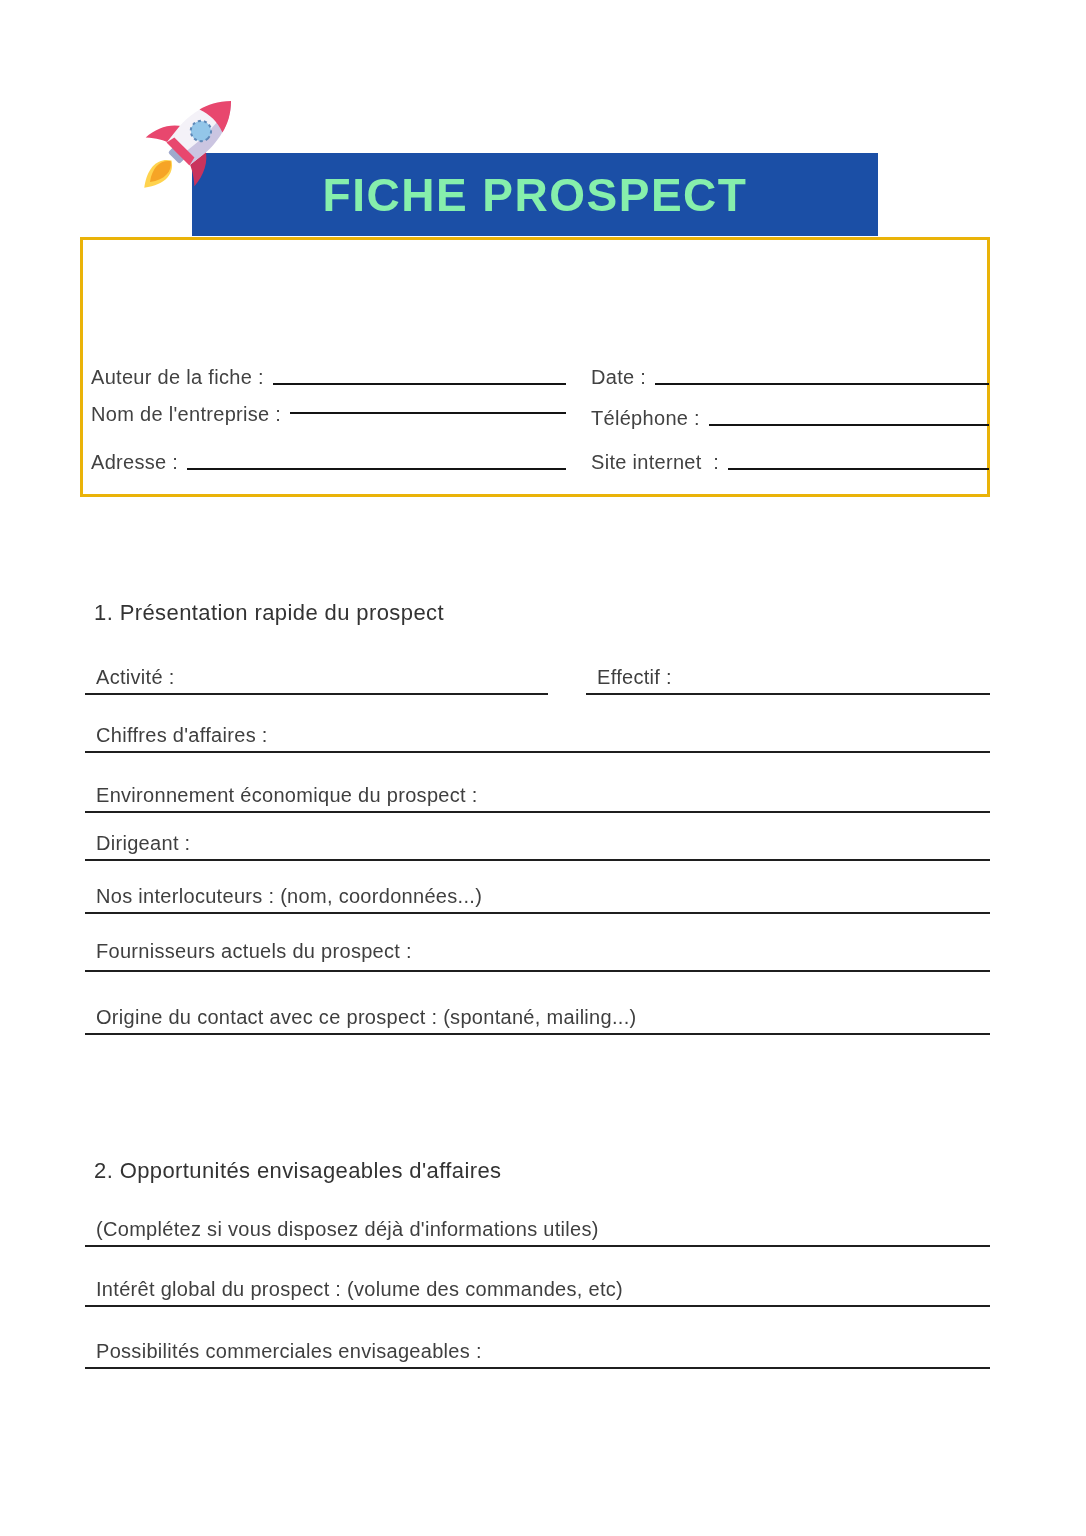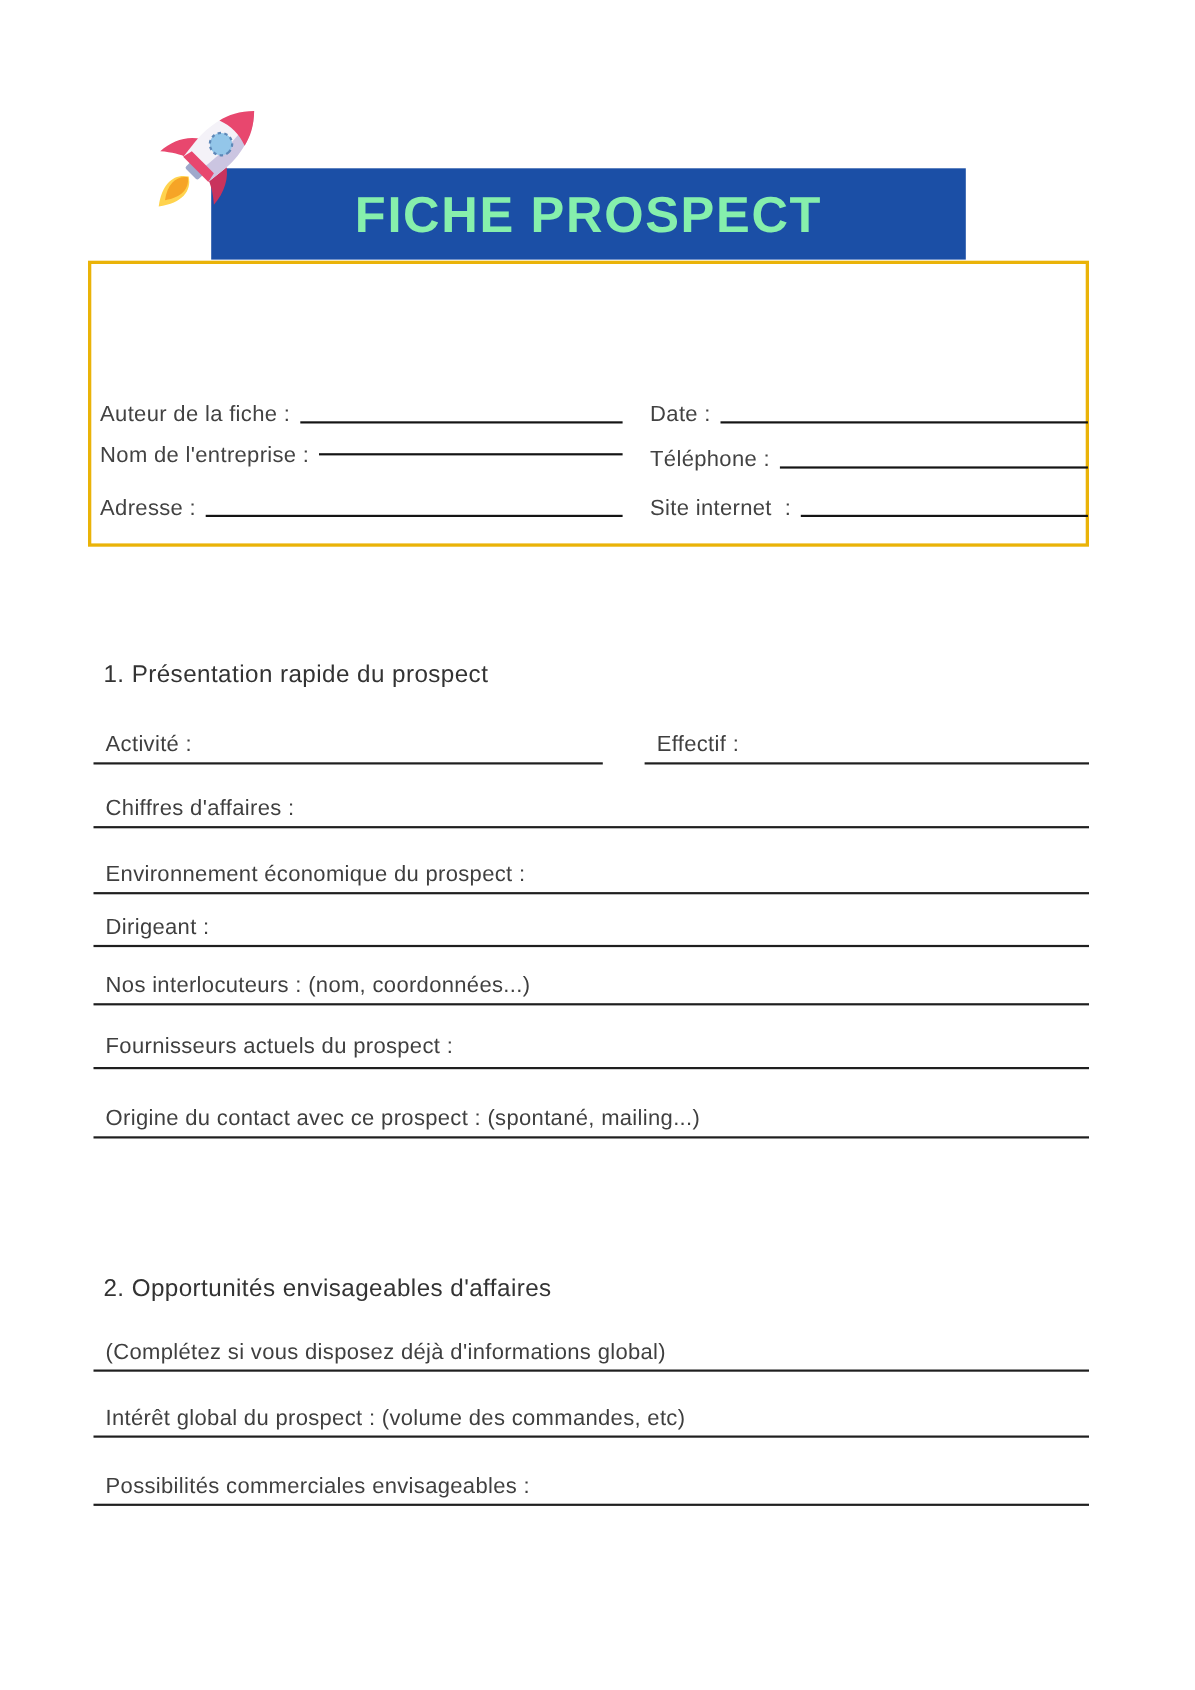--- a/index.html
+++ b/index.html
@@ -123,21 +123,21 @@
   <div class="ffield" style="left:85px;top:938px;width:905px;align-items:center;">
     <span>Fournisseurs actuels du prospect :</span>
   </div>
   <div class="ffield" style="left:85px;top:1001px;width:905px;">
     <span>Origine du contact avec ce prospect : (spontané, mailing...)</span>
   </div>
 
   <div class="sec-heading" style="left:94px;top:1158px;">2. Opportunités envisageables d'affaires</div>
 
   <div class="ffield" style="left:85px;top:1213px;width:905px;">
-    <span>(Complétez si vous disposez déjà d'informations global)</span>
+    <span>(Complétez si vous disposez déjà d'informations utiles)</span>
   </div>
   <div class="ffield" style="left:85px;top:1273px;width:905px;">
     <span>Intérêt global du prospect : (volume des commandes, etc)</span>
   </div>
   <div class="ffield" style="left:85px;top:1335px;width:905px;">
     <span>Possibilités commerciales envisageables :</span>
   </div>
 
 </div>
 

